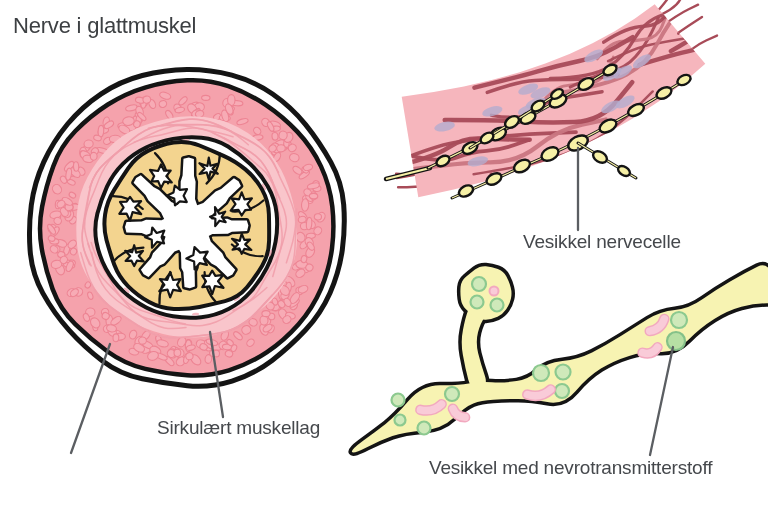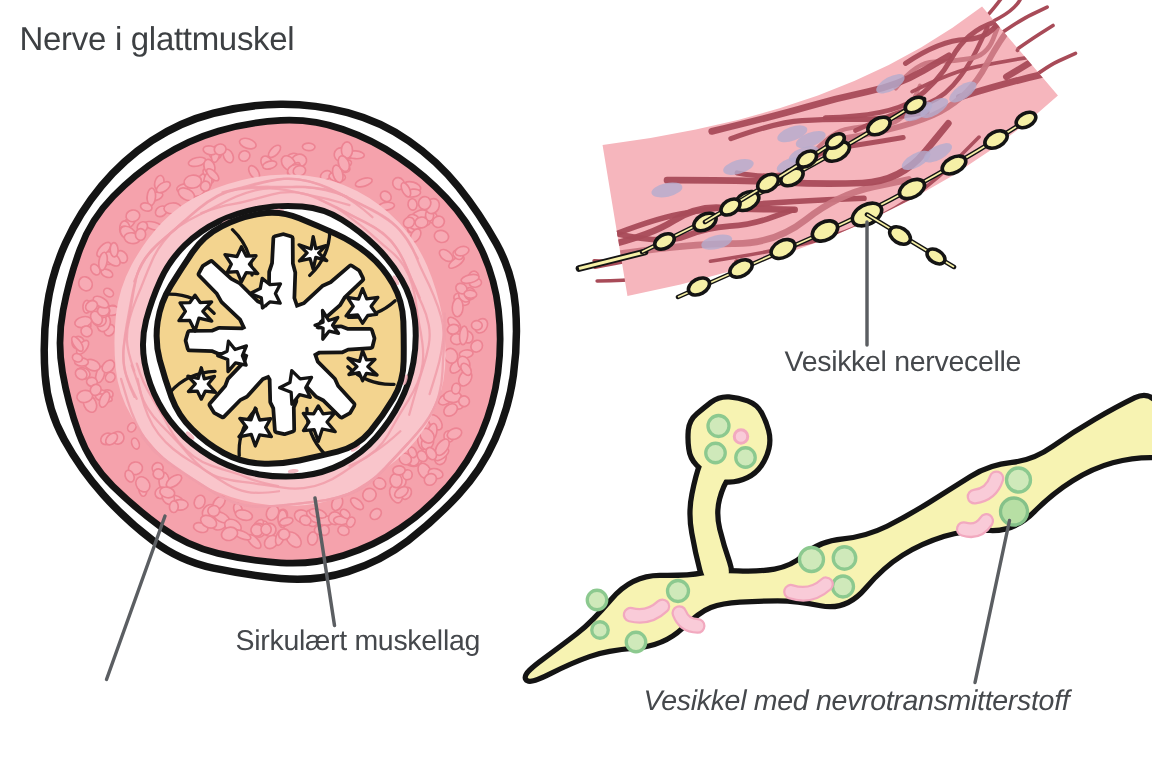--- a/index.html
+++ b/index.html
@@ -455,14 +455,14 @@
         <line x1="110" y1="344" x2="71" y2="453" stroke="#5b5e62" stroke-width="2.3" stroke-linecap="round"></line>
         <line x1="210" y1="332" x2="223" y2="417" stroke="#5b5e62" stroke-width="2.3" stroke-linecap="round"></line>
         <line x1="578" y1="148" x2="578" y2="230" stroke="#5b5e62" stroke-width="2.3" stroke-linecap="round"></line>
         <line x1="673" y1="347" x2="650" y2="455" stroke="#5b5e62" stroke-width="2.3" stroke-linecap="round"></line>
       </g>
   </svg>
 
   <div class="ttl" style="left:13px;top:13px;">Nerve i glattmuskel</div>
   <div class="lbl" style="left:141px;top:418px;margin-left:16px;">Sirkulært muskellag</div>
   <div class="lbl" style="left:523px;top:232px;">Vesikkel nervecelle</div>
-  <div class="lbl" style="left:429px;top:458px;font-style:italic;">Vesikkel med nevrotransmitterstoff</div>
+  <div class="lbl" style="left:429px;top:458px;">Vesikkel med nevrotransmitterstoff</div>
 </div>
 
 </body></html>

